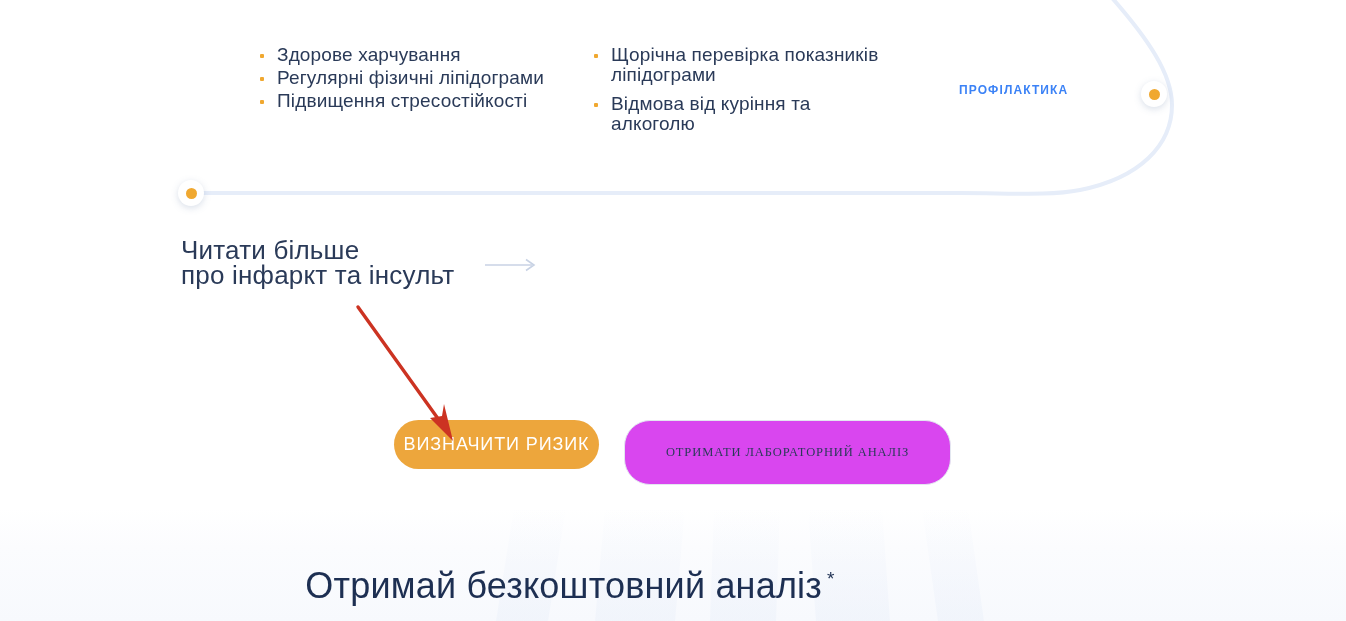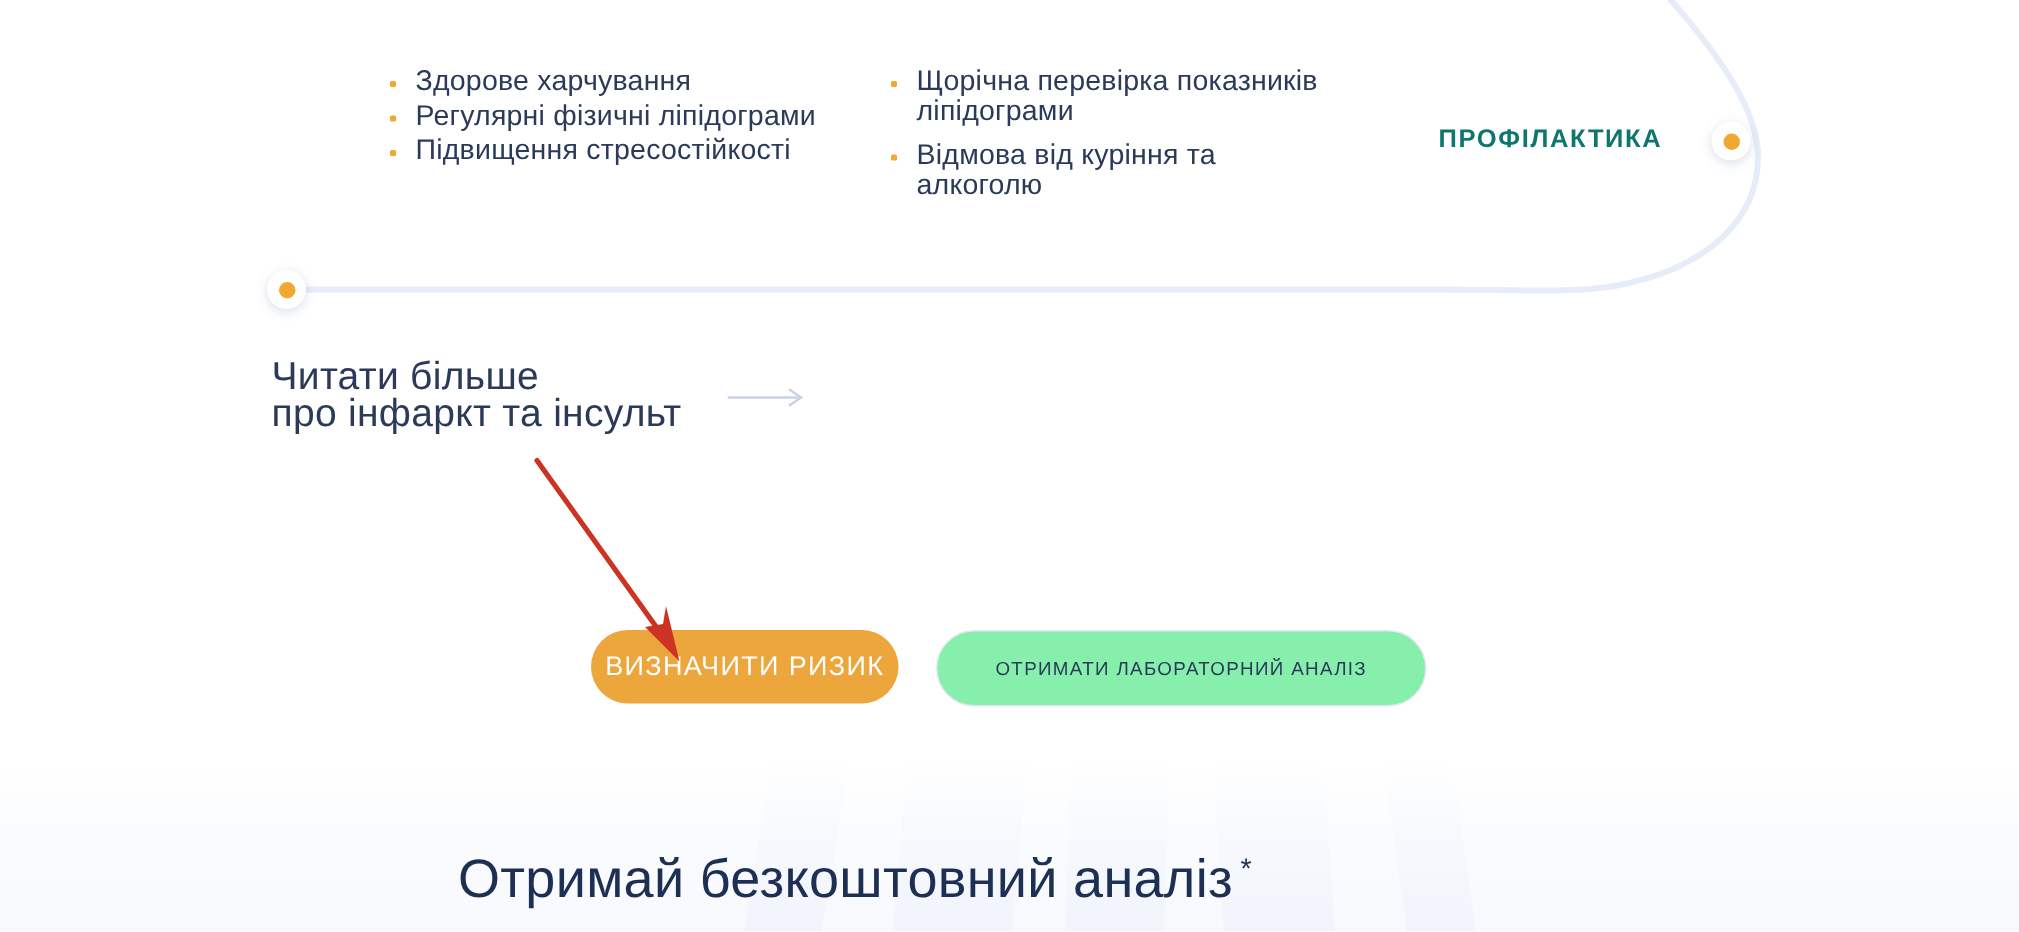--- a/index.html
+++ b/index.html
@@ -100,22 +100,22 @@
     line-height: 20px;
     letter-spacing: 0.15px;
   }
   #bullets-right .bullet-row { margin-bottom: 9px; }
 
   
   #prophylaxis-label {
     position: absolute;
     left: 959px;
     top: 83px;
-    color: #0f766e;
-    font-size: 17px;
+    color: #3b82f6;
+    font-size: 12px;
     font-weight: bold;
     letter-spacing: 1.1px;
     white-space: nowrap;
     text-align: center;
   }
 
   
   #read-more-block {
     position: absolute;
     left: 181px;
@@ -150,26 +150,26 @@
     font-size: 18px;
     letter-spacing: 0.9px;
     cursor: pointer;
     padding: 0;
   }
   #btn-secondary {
     position: absolute;
     left: 624px;
     top: 420px;
     width: 327px;
-    height: 51px;
+    height: 65px;
     border: 1px solid #e3e7f0;
     border-radius: 26px;
-    background: #86efac;
+    background: #d946ef;
     color: #2a3a58;
-    font-family: Liberation Sans, sans-serif;
+    font-family: Liberation Serif, serif;
     font-size: 12.5px;
     letter-spacing: 0.9px;
     cursor: pointer;
     padding: 0;
   }
 
   
   .annotation-svg {
     position: absolute;
     left: 0;

